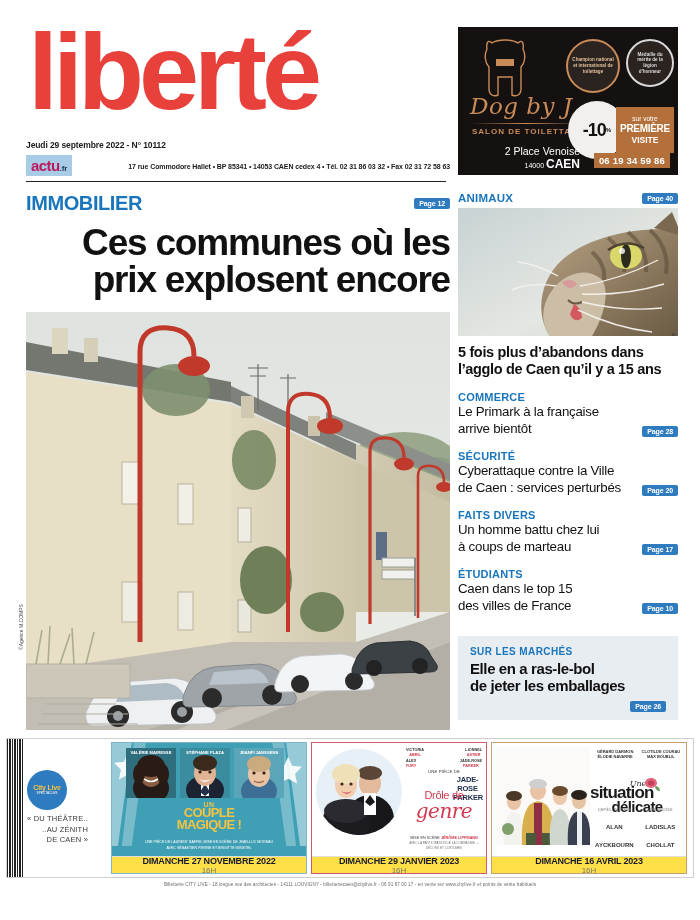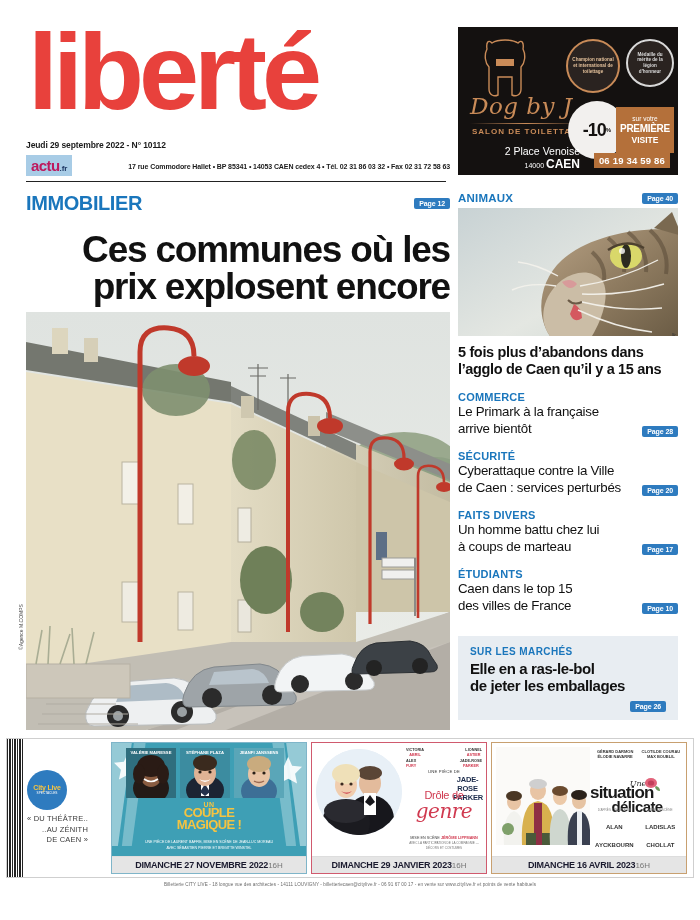--- a/index.html
+++ b/index.html
@@ -99,21 +99,21 @@
     background:#B4703A; color:#fff; font-size:9.5px; font-weight:700;
     display:flex; align-items:center; justify-content:center; letter-spacing:0.2px;
   }
 
   
   .lead { position:absolute; left:26px; top:192px; width:424px; }
   .kicker {
     font-size:20px; font-weight:700; color:#1A76BC; letter-spacing:-0.4px;
   }
   .lead-head {
-    margin-top:17px; font-size:37px; line-height:0.99; font-weight:700;
+    margin-top:10px; font-size:37px; line-height:0.99; font-weight:700;
     color:#111; letter-spacing:-1.2px; text-align:right;
   }
   .lead-photo {
     position:absolute; left:26px; top:312px; width:424px; height:418px;
     overflow:hidden; background:#b9bcb4;
   }
   .photo-credit-v {
     position:absolute; left:18px; top:650px;
     font-size:5px; color:#444; transform:rotate(-90deg); transform-origin:left top;
     white-space:nowrap;
@@ -186,22 +186,22 @@
   }
   .poster {
     position:relative; margin:3px 2px; border:1px solid #bbb; overflow:hidden;
     display:flex; flex-direction:column;
   }
   .poster.p1 { width:196px; border-color:#7fb5c9; }
   .poster.p2 { width:176px; border-color:#d05a6e; }
   .poster.p3 { width:196px; border-color:#c8a070; }
   .poster .pbody { flex:1; position:relative; overflow:hidden; }
   .poster .pdate {
-    height:17px; background:#e5e5e5; display:flex; align-items:center;
-    justify-content:center; gap:0; border-top:1px solid #ddd;
+    height:17px; background:#fde047; display:flex; align-items:center;
+    justify-content:center; gap:0; border-top:1px solid #ddd;flex-direction:column;
   }
   .poster .pdate .d1 { font-size:9px; font-weight:700; color:#1a1a2e; letter-spacing:-0.2px; }
   .poster .pdate .d2 { font-size:8px; color:#777; }
 
   
   .p1bg { position:absolute; inset:0; background:#3E9FB5; }
   .p1 .heads { position:absolute; left:14px; top:5px; display:flex; gap:4px; }
   .p1 .hcard { width:50px; height:50px; background:#ddd; position:relative; overflow:hidden; }
   .p1 .hname {
     position:absolute; left:0; right:0; top:2px; text-align:center;

